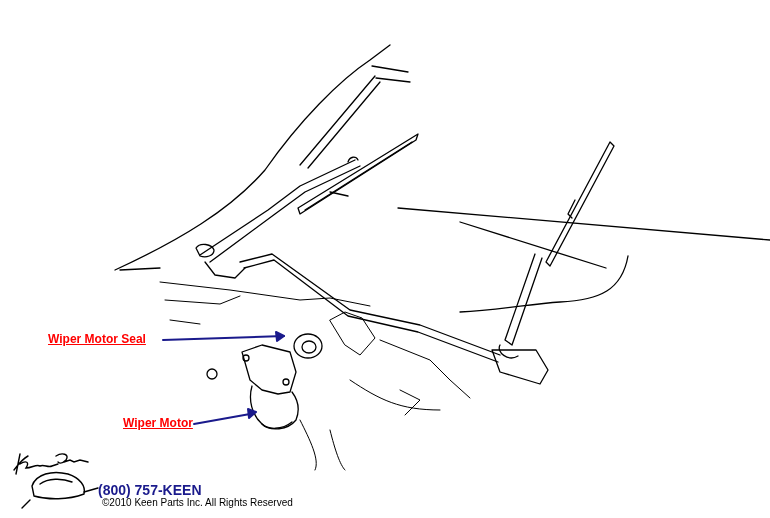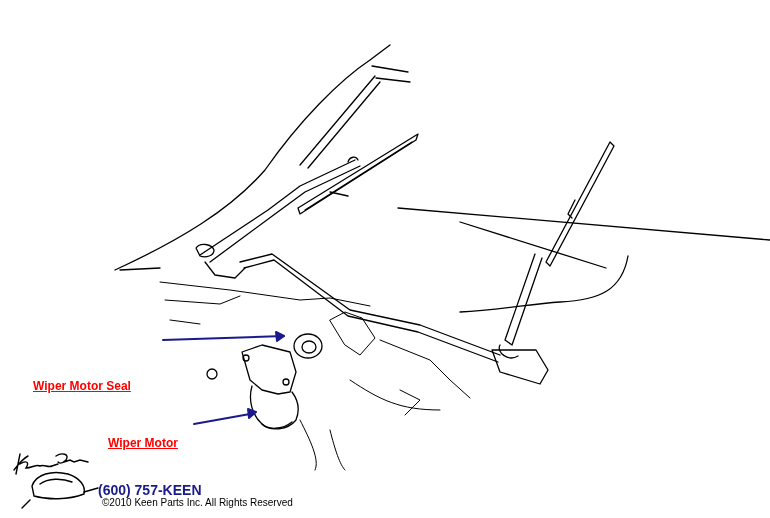--- a/index.html
+++ b/index.html
@@ -78,25 +78,25 @@
   </g>
 
   <g stroke="#1a1a8c" stroke-width="2">
     <line x1="163" y1="340" x2="284" y2="336"></line>
     <path d="M284 336 L 276 332 L 277 341 Z" fill="#1a1a8c"></path>
     <line x1="194" y1="424" x2="250" y2="414"></line>
     <path d="M256 412 L 248 409 L 249 418 Z" fill="#1a1a8c"></path>
   </g>
 </svg>
 
-<span class="part-link" style="left:33px; top:332px;margin-top:47px;">Wiper Motor Seal</span>
-<span class="part-link" style="left:108px; top:416px;margin-top:20px;">Wiper Motor</span>
+<span class="part-link" style="left:48px; top:332px;">Wiper Motor Seal</span>
+<span class="part-link" style="left:123px; top:416px;">Wiper Motor</span>
 
 <svg class="logo" viewBox="0 0 92 64" xmlns="http://www.w3.org/2000/svg" fill="none" stroke="#000" stroke-width="1.4" stroke-linecap="round">
   <path d="M6 20 C 12 12, 16 8, 20 6 M12 4 L 8 24 M12 14 C 18 10, 22 12, 18 18 C 24 18, 28 14, 32 16 C 36 14, 40 18, 44 16 L 50 14"></path>
   <path d="M48 6 C 54 2, 62 4, 58 10 C 54 14, 52 14, 50 12 M56 12 L 62 10 L 66 12 L 72 10 L 80 12"></path>
   <path d="M24 36 C 28 24, 44 20, 60 24 C 72 28, 78 36, 76 44 C 60 50, 40 50, 26 46 Z"></path>
   <path d="M32 34 C 40 28, 54 28, 64 32"></path>
   <path d="M22 50 L 14 58 M76 42 L 90 38"></path>
 </svg>
 
-<div class="phone">(600) 757-KEEN</div>
+<div class="phone">(800) 757-KEEN</div>
 <div class="copyright">©2010 Keen Parts Inc. All Rights Reserved</div>
 
 </body></html>

